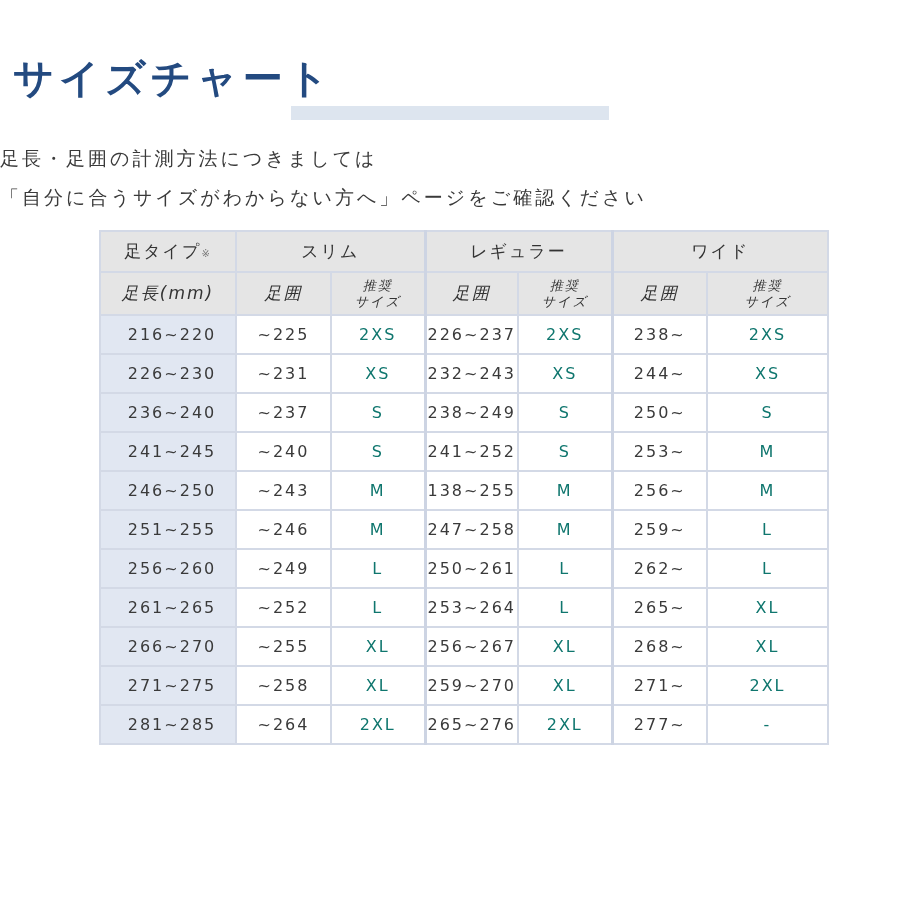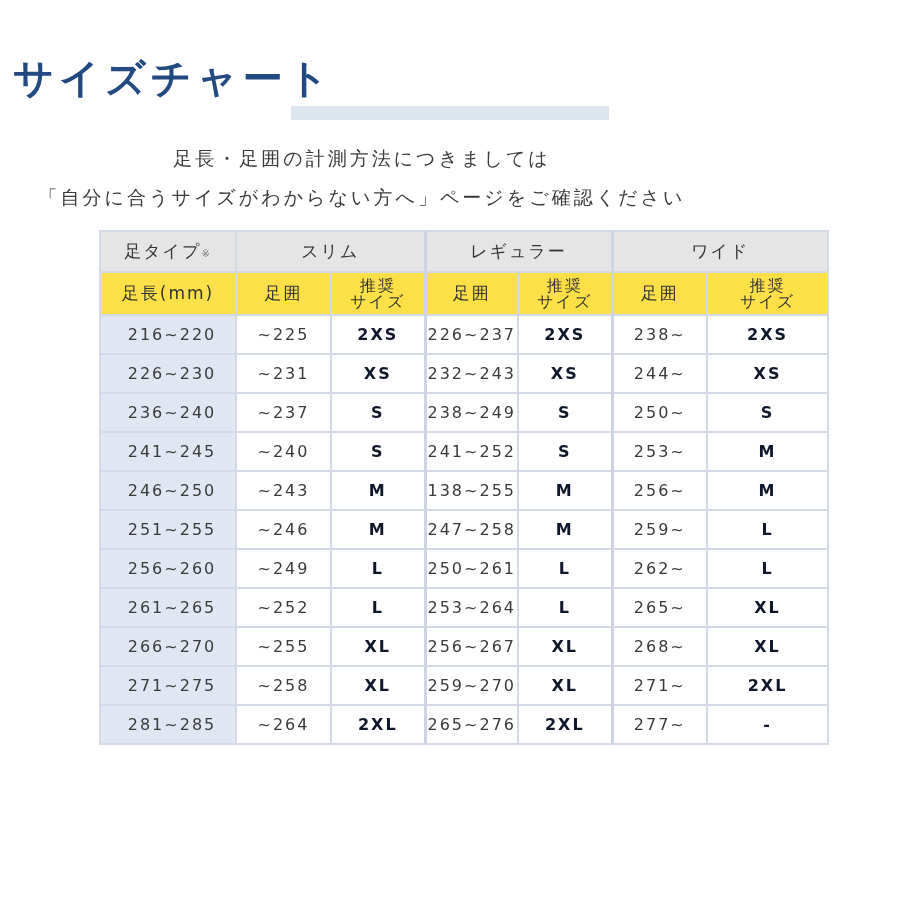--- a/index.html
+++ b/index.html
@@ -2,32 +2,32 @@
 <html><head>
 <meta charset="utf-8">
 <style>
   html, body { margin:0; padding:0; background:#ffffff; }
   body { width:900px; height:900px; position:relative; overflow:hidden;
          font-family:"DejaVu Sans", "Liberation Sans", sans-serif; color:#333; }
   .title-wrap { position:absolute; left:9px; top:52px; width:900px; text-align:left; }
   .title { display:inline-block; position:relative; font-size:40px; font-weight:bold;
            color:#234a80; letter-spacing:5px; line-height:52px; padding:0 4px; }
   .title-bar { position:absolute; left:291px; top:106px; width:318px; height:14px; background:#dde5ef; }
-  .intro { position:absolute; left:0; width:724px; text-align:center; font-size:19px;
+  .intro { position:absolute; left:0; width:724px; text-align:left; font-size:19px;
            color:#3a3a3a; letter-spacing:3px; }
   .intro.l1 { top:146px; }
   .intro.l2 { top:185px; }
   table.size { position:absolute; left:99px; top:230px; border-collapse:collapse; table-layout:fixed; }
   table.size td { border:2px solid #d3d9e6; text-align:center; padding:0; height:37px;
                   font-size:16px; letter-spacing:2px; color:#3a3a3a; }
   table.size tr.h1 td { height:39px; background:#e5e5e5; font-size:17px; color:#333; }
-  table.size tr.h2 td { height:41px; background:#fde047; font-size:17px; color:#333; }
-  table.size tr.h2 td.rec { font-size:16px; line-height:16px; letter-spacing:2px; }
+  table.size tr.h2 td { height:41px; background:#e5e5e5; font-size:17px; color:#333;font-style:italic; }
+  table.size tr.h2 td.rec { font-size:13px; line-height:16px; letter-spacing:2px; }
   table.size td.len { background:#e1e7f2;padding-left:8px; }
-  table.size td.size-val { font-weight:bold; color:#0f172a; }
+  table.size td.size-val { font-weight:normal; color:#0f766e; }
   .note { font-size:10px; color:#777; }
   .sep-thick-l { border-left:3px solid #cdd4e3 !important; }
 </style>
 </head>
 <body>
 
 <div class="title-bar"></div>
 <div class="title-wrap">
   <span class="title">サイズチャート</span>
 </div>

